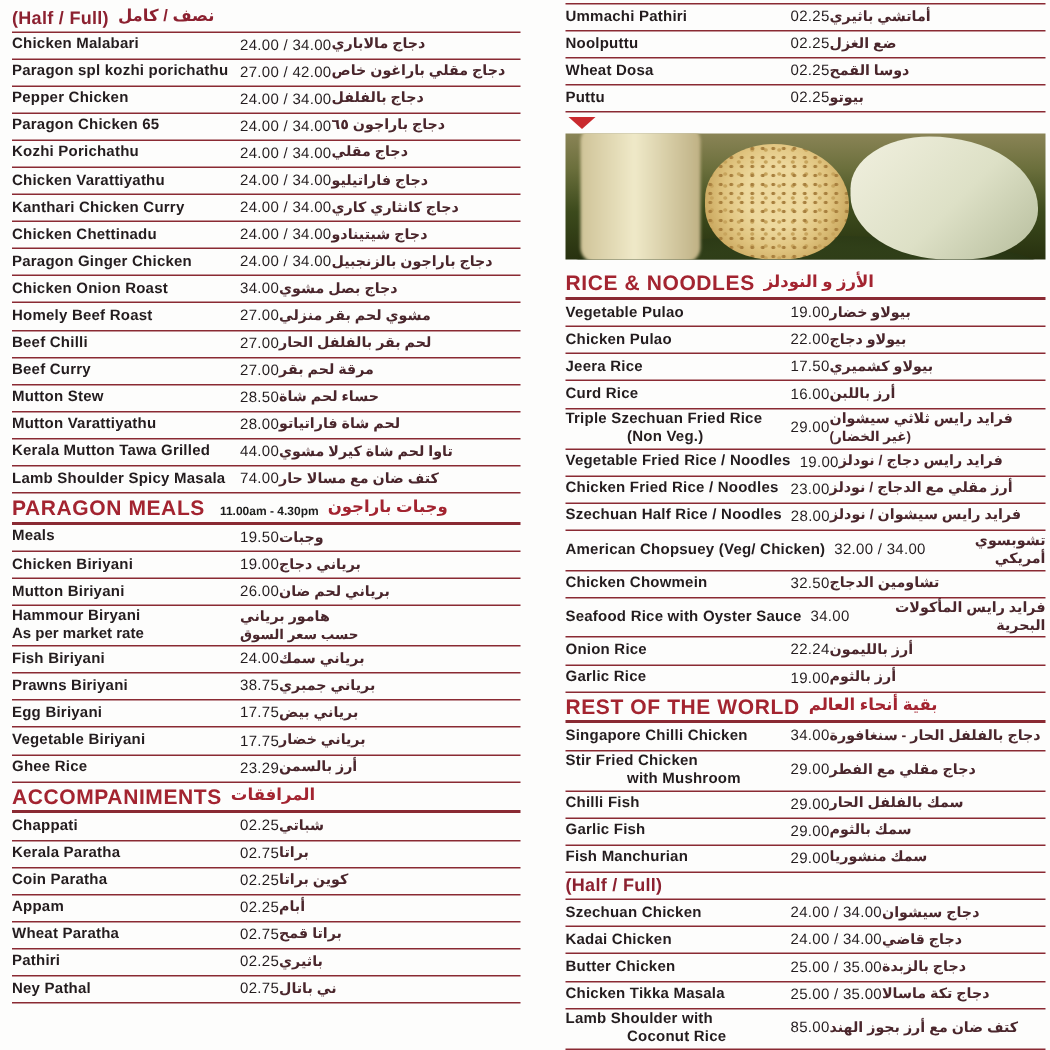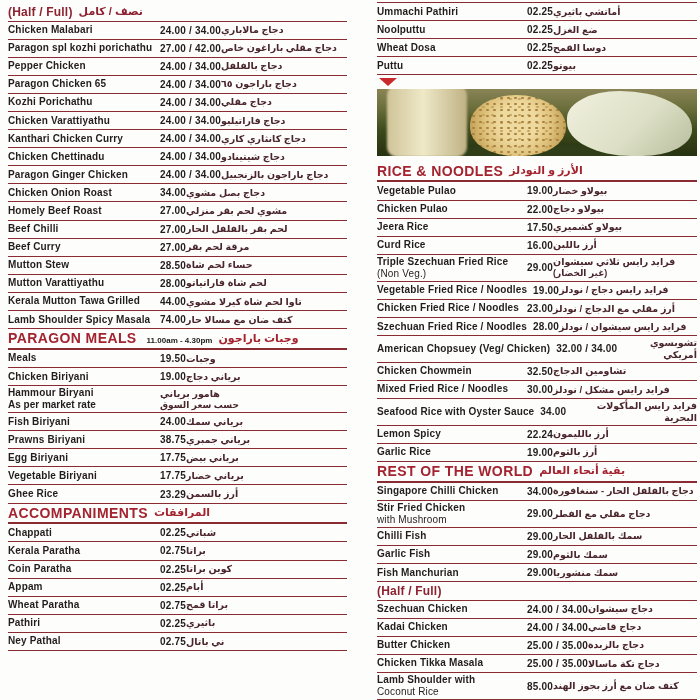--- a/index.html
+++ b/index.html
@@ -21,24 +21,24 @@
   .row{
     display:flex;align-items:center;min-height:18.1px;
     border-bottom:1px solid var(--line);padding:1px 0;
   }
   .c-en{
     display:flex;flex-direction:column;justify-content:center;
     flex:0 0 auto;min-width:152px;padding-right:6px;
   }
   .col-right .c-en{min-width:150px;}
   .en{font-weight:bold;font-size:10px;letter-spacing:.15px;color:var(--text);line-height:1.2;}
-  .en2{font-weight:normal;font-size:10px;letter-spacing:.15px;color:var(--text);line-height:1.2;}
+  .en2{font-weight:bold;font-size:10px;letter-spacing:.15px;color:var(--text);line-height:1.2;margin-left:41px;}
   .ensub{font-weight:bold;font-size:10px;color:var(--text);line-height:1.2;}
   .note{font-weight:bold;font-size:8px;color:#1c1c1c;margin-left:10px;white-space:nowrap;}
-  .c-price{flex:0 0 auto;font-weight:bold;font-size:10px;letter-spacing:.2px;color:var(--text);white-space:nowrap;}
+  .c-price{flex:0 0 auto;font-weight:normal;font-size:10px;letter-spacing:.2px;color:var(--text);white-space:nowrap;}
   .c-ar{
     flex:1 1 auto;display:flex;flex-direction:column;align-items:flex-end;
     justify-content:center;direction:rtl;text-align:right;
   }
   .ar{font-weight:bold;font-size:9.5px;color:var(--arabic);line-height:1.25;}
   .ar2{font-weight:bold;font-size:9px;color:var(--arabic);line-height:1.2;}
 
   .t-sec{min-height:20.5px;border-bottom-width:2px;}
   .t-sec .c-en{flex-direction:row;align-items:baseline;min-width:0;}
   .t-sec .en{color:var(--accent);font-size:14px;letter-spacing:.4px;white-space:nowrap;}
@@ -295,20 +295,29 @@
       <div class="row t-item">
         <span class="c-en">
           <span class="en">Chicken Biriyani</span>
         </span>
         <span class="c-price">19.00</span>
         <span class="c-ar">
           <span class="ar">برياني دجاج</span>
         </span>
       </div>
 
+      <div class="row t-item">
+        <span class="c-en">
+          <span class="en">Mutton Biriyani</span>
+        </span>
+        <span class="c-price">26.00</span>
+        <span class="c-ar">
+          <span class="ar">برياني لحم ضان</span>
+        </span>
+      </div>
 
       <div class="row t-item">
         <span class="c-en">
           <span class="en">Hammour Biryani</span>
           <span class="ensub">As per market rate</span>
         </span>
 
         <span class="c-ar">
           <span class="ar">هامور برياني</span>
           <span class="ar2">حسب سعر السوق</span>
@@ -579,21 +588,21 @@
             <span class="en">Chicken Fried Rice / Noodles</span>
           </span>
           <span class="c-price">23.00</span>
           <span class="c-ar">
             <span class="ar">أرز مقلي مع الدجاج / نودلز</span>
           </span>
         </div>
 
         <div class="row t-item">
           <span class="c-en">
-            <span class="en">Szechuan Fried Rice / Noodles</span>
+            <span class="en">Szechuan Half Rice / Noodles</span>
           </span>
           <span class="c-price">28.00</span>
           <span class="c-ar">
             <span class="ar">فرايد رايس سيشوان / نودلز</span>
           </span>
         </div>
 
         <div class="row t-item">
           <span class="c-en">
             <span class="en">American Chopsuey (Veg/ Chicken)</span>
@@ -607,43 +616,34 @@
         <div class="row t-item">
           <span class="c-en">
             <span class="en">Chicken Chowmein</span>
           </span>
           <span class="c-price">32.50</span>
           <span class="c-ar">
             <span class="ar">تشاومين الدجاج</span>
           </span>
         </div>
 
-        <div class="row t-item">
-          <span class="c-en">
-            <span class="en">Mixed Fried Rice / Noodles</span>
-          </span>
-          <span class="c-price">30.00</span>
-          <span class="c-ar">
-            <span class="ar">فرايد رايس مشكل / نودلز</span>
-          </span>
-        </div>
 
         <div class="row t-item">
           <span class="c-en">
             <span class="en">Seafood Rice with Oyster Sauce</span>
           </span>
           <span class="c-price">34.00</span>
           <span class="c-ar">
             <span class="ar">فرايد رايس المأكولات البحرية</span>
           </span>
         </div>
 
         <div class="row t-item">
           <span class="c-en">
-            <span class="en">Lemon Spicy</span>
+            <span class="en">Onion Rice</span>
           </span>
           <span class="c-price">22.24</span>
           <span class="c-ar">
             <span class="ar">أرز بالليمون</span>
           </span>
         </div>
 
         <div class="row t-item">
           <span class="c-en">
             <span class="en">Garlic Rice</span>

